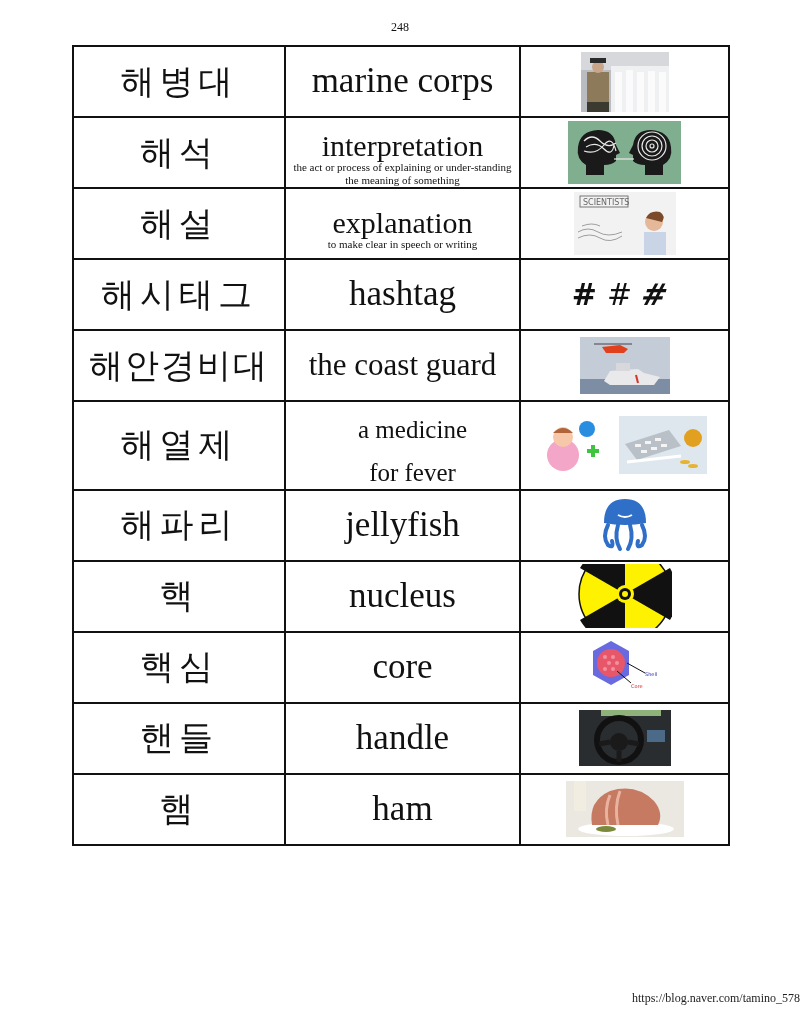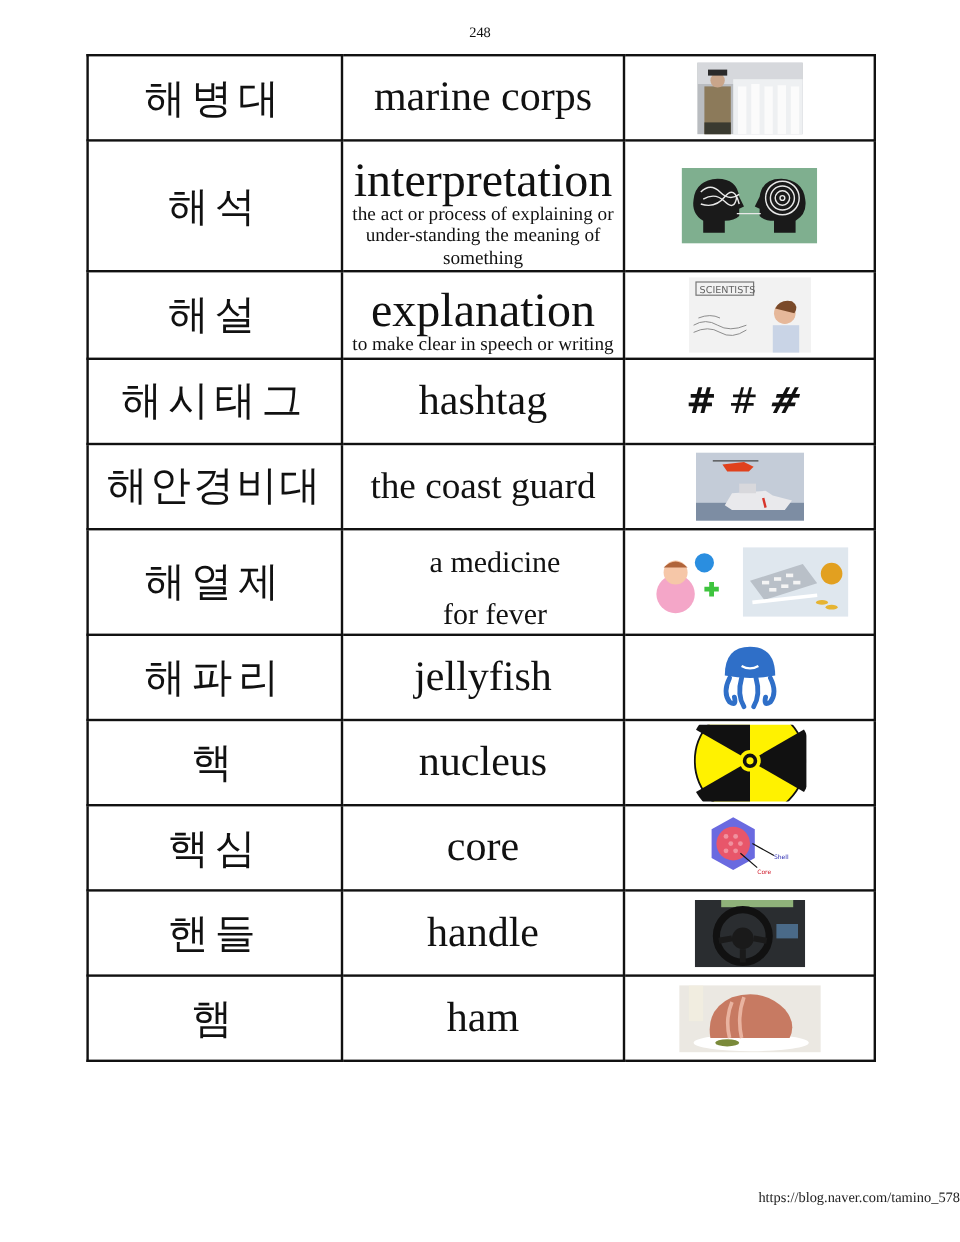--- a/index.html
+++ b/index.html
@@ -2,25 +2,25 @@
 <html><head>
 <meta charset="utf-8">
 <style>
   html, body { margin:0; padding:0; background:#ffffff; }
   body { width:800px; height:1035px; position:relative; overflow:hidden; font-family:"Liberation Serif", "DejaVu Serif", serif; color:#111; }
   .page-number { position:absolute; top:20px; left:0; width:800px; text-align:center; font-size:12px; }
   .footer { position:absolute; top:991px; left:0; width:800px; text-align:right; font-size:12px; color:#222; }
   table.vocab { position:absolute; left:72px; top:45px; width:656px; border-collapse:collapse; table-layout:fixed; }
   table.vocab td { border:2px solid #111; height:69px; padding:0; text-align:center; vertical-align:middle; }
   col.c1 { width:212px; } col.c2 { width:235px; } col.c3 { width:209px; }
-  .ko { font-family:Liberation Sans, sans-serif; font-size:34px; letter-spacing:5px; font-weight:300; line-height:1; }
+  .ko { font-family:Liberation Serif, serif; font-size:34px; letter-spacing:5px; font-weight:300; line-height:1; }
   .en { font-size:35px; line-height:1.05;margin-top:12px; }
-  .en.small { font-size:40px; }
+  .en.small { font-size:30px; }
   .en.two { font-size:25px; line-height:1.25;padding-left:20px; }
-  .def { font-size:16px; line-height:1.15; display:block; padding:0 6px;font-family:Liberation Serif, serif; }
+  .def { font-size:11px; line-height:1.15; display:block; padding:0 6px;font-family:Liberation Serif, serif; }
   .pic { display:inline-block; vertical-align:middle; position:relative; overflow:hidden; }
   .hash { font-family:"DejaVu Sans", sans-serif; font-size:30px; letter-spacing:10px; font-weight:bold; }
   .hash .thin { font-weight:normal; }
 </style>
 </head>
 <body>
 
 <div class="page-number">248</div>
 
 <table class="vocab">

